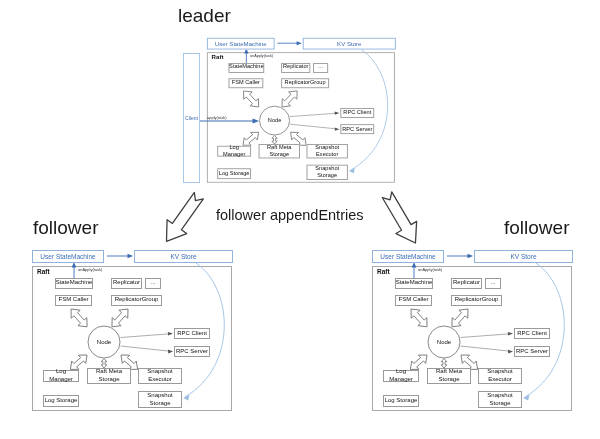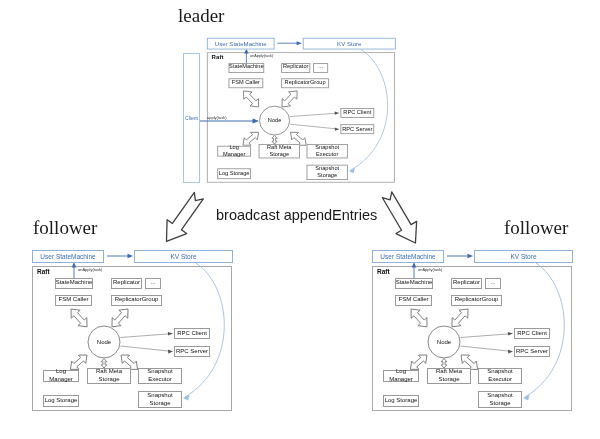--- a/index.html
+++ b/index.html
@@ -1,19 +1,19 @@
 <!DOCTYPE html>
 <html><head>
 <meta charset="utf-8">
 <style>
   html,body{margin:0;padding:0;background:#fff;}
   body{width:600px;height:439px;position:relative;overflow:hidden;
        font-family:"Liberation Sans","DejaVu Sans",sans-serif;color:#111;}
   .abs{position:absolute;box-sizing:border-box;}
-  .title{font-size:19px;color:#1a1a1a;white-space:nowrap;font-family:Liberation Serif, serif;}
+  .title{font-size:19px;color:#1a1a1a;white-space:nowrap;}
   .broadcast{font-size:14.5px;color:#1a1a1a;white-space:nowrap;}
   #title-leader{left:178px;top:5px;}
   #title-follower-left{left:33px;top:217px;}
   #title-follower-right{left:504px;top:217px;}
   #broadcast-label{left:216px;top:207px;}
   
   .slot{width:204px;height:165px;}
   #slot-leader{left:205px;top:36px;}
   #slot-leader .diagram-inner{transform:scale(0.94,0.9);transform-origin:0 0;}
   #slot-f1{left:30px;top:248px;}
@@ -49,21 +49,21 @@
               color:#3c6cb4;font-size:5px;display:flex;align-items:center;justify-content:center;background:#fff;}
   #apply-label{left:207px;top:114.5px;}
   #overlay{position:absolute;left:0;top:0;width:600px;height:439px;pointer-events:none;}
 </style>
 </head>
 <body>
 
 <div class="abs title" id="title-leader">leader</div>
 <div class="abs title" id="title-follower-left">follower</div>
 <div class="abs title" id="title-follower-right">follower</div>
-<div class="abs broadcast" id="broadcast-label">broadcast appendEntries</div>
+<div class="abs broadcast" id="broadcast-label">follower appendEntries</div>
 
 <div class="abs slot" id="slot-leader">
   <div class="diagram-inner">
     <div class="raftbox"></div>
     <svg class="dg-svg" viewBox="0 0 204 165">
       <path d="M166,15 C203,40 208,118 155,149" fill="none" stroke="#9dbfe2" stroke-width="0.9"></path>
       <polygon points="153,150 159.5,146.8 158.2,152.6" fill="#9dbfe2"></polygon>
       <g stroke="#3c6cb4" fill="#3c6cb4">
         <line x1="77" y1="8" x2="99" y2="8" stroke-width="0.9"></line>
         <polygon points="103,8 97.5,5.7 97.5,10.3" stroke="none"></polygon>

